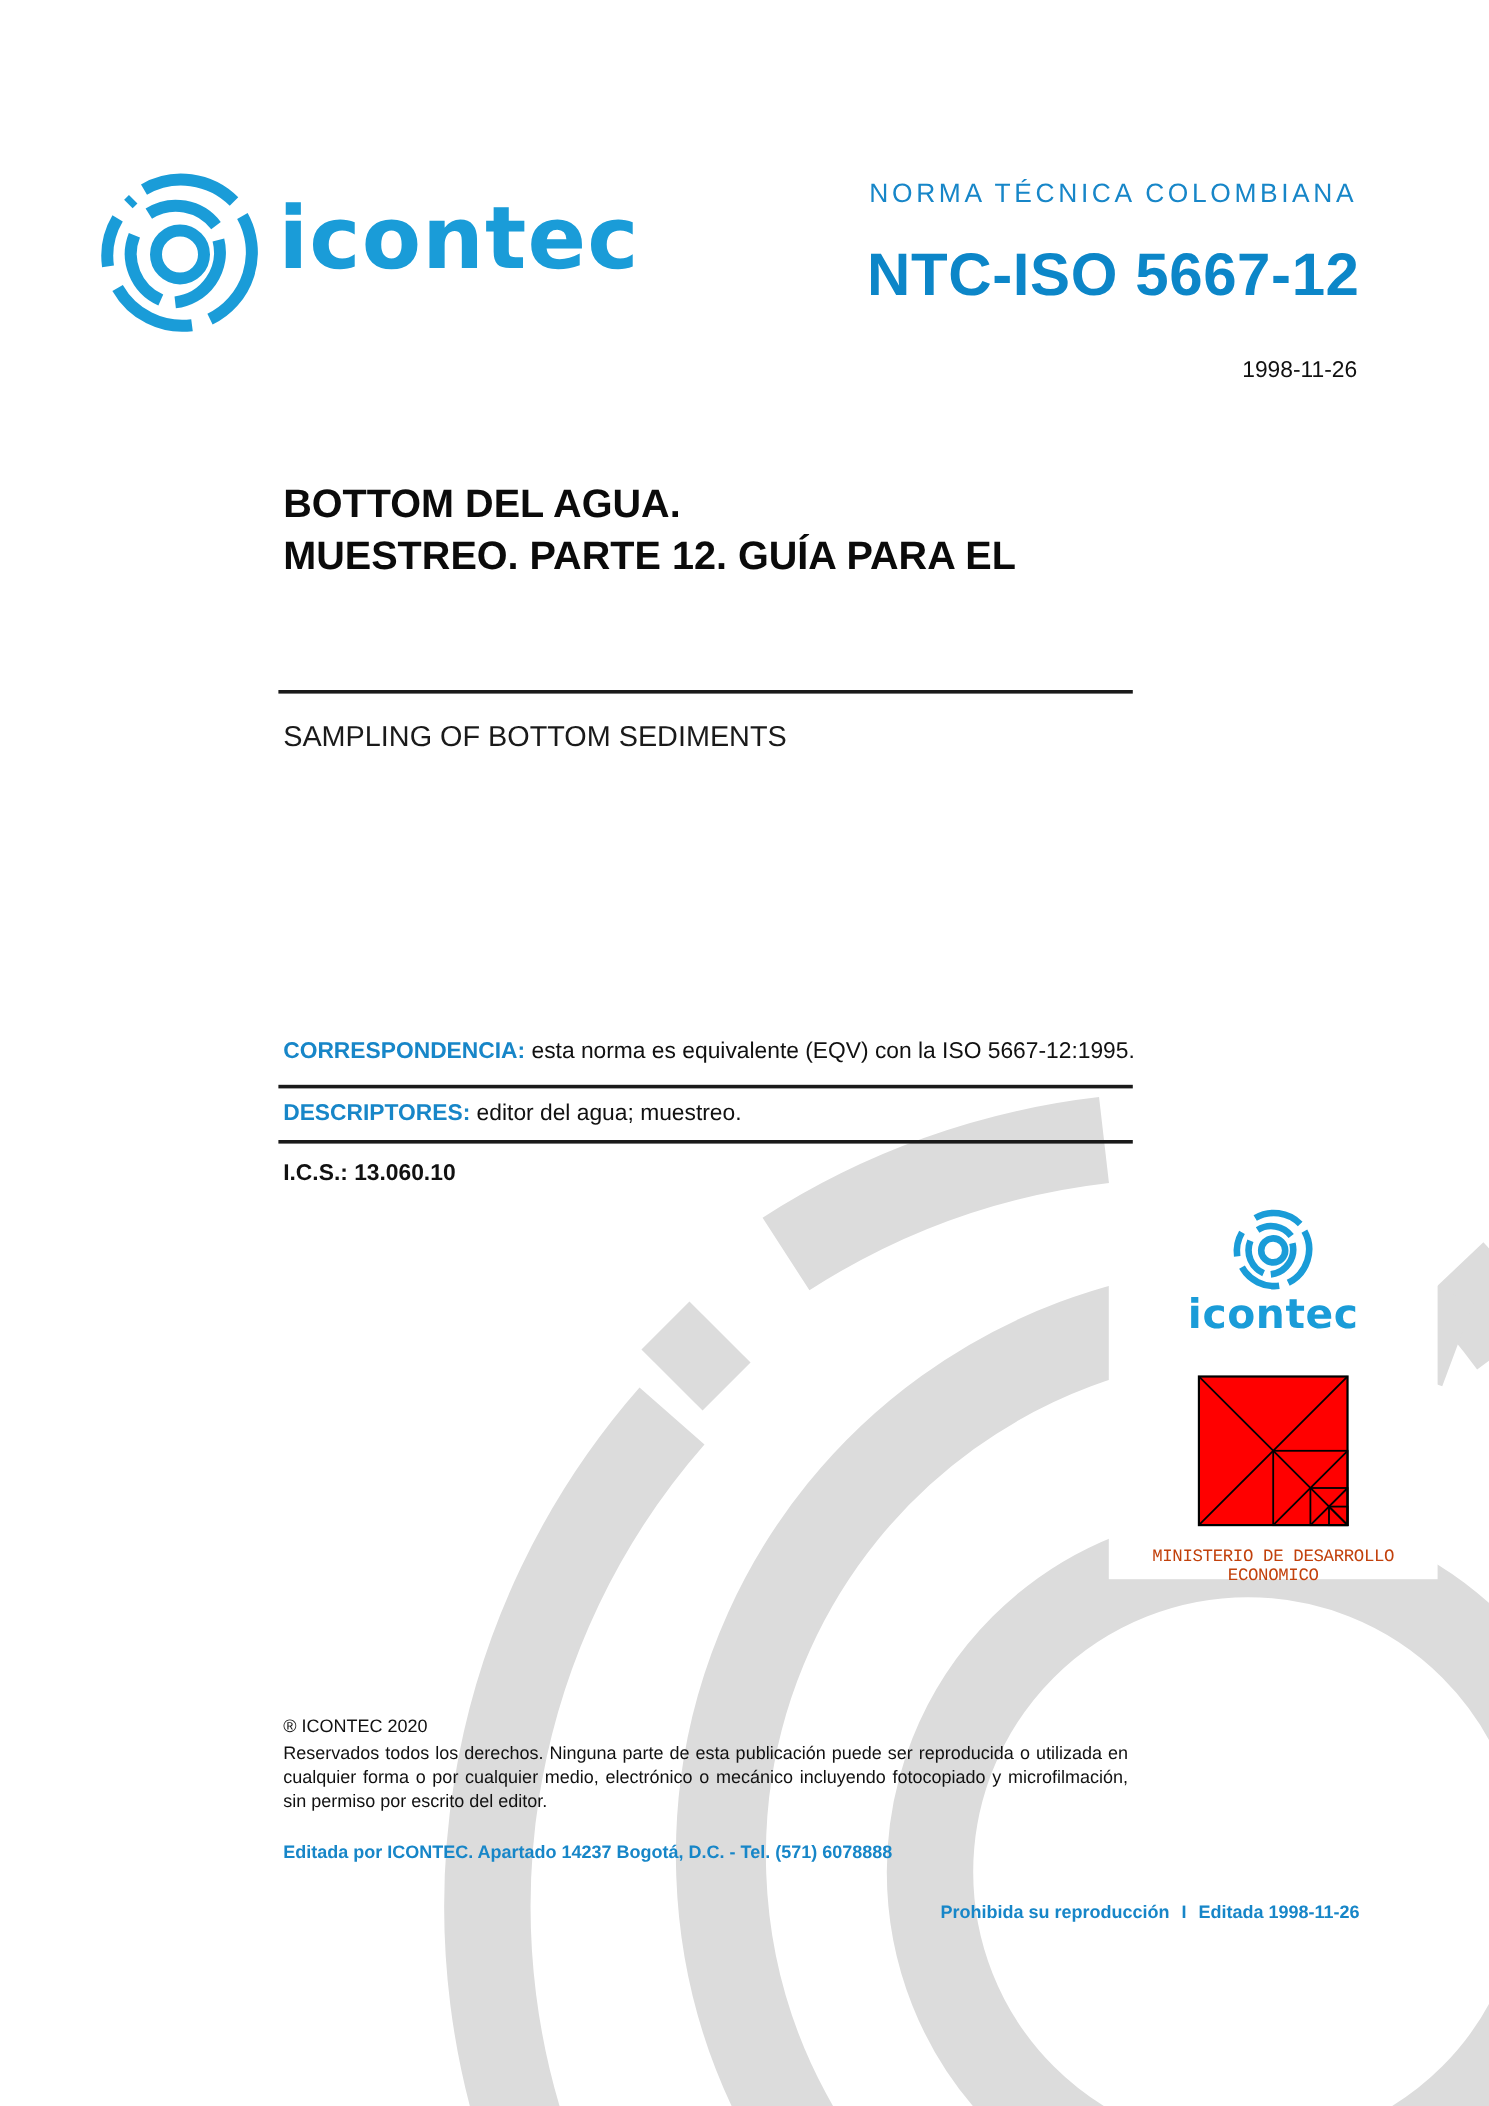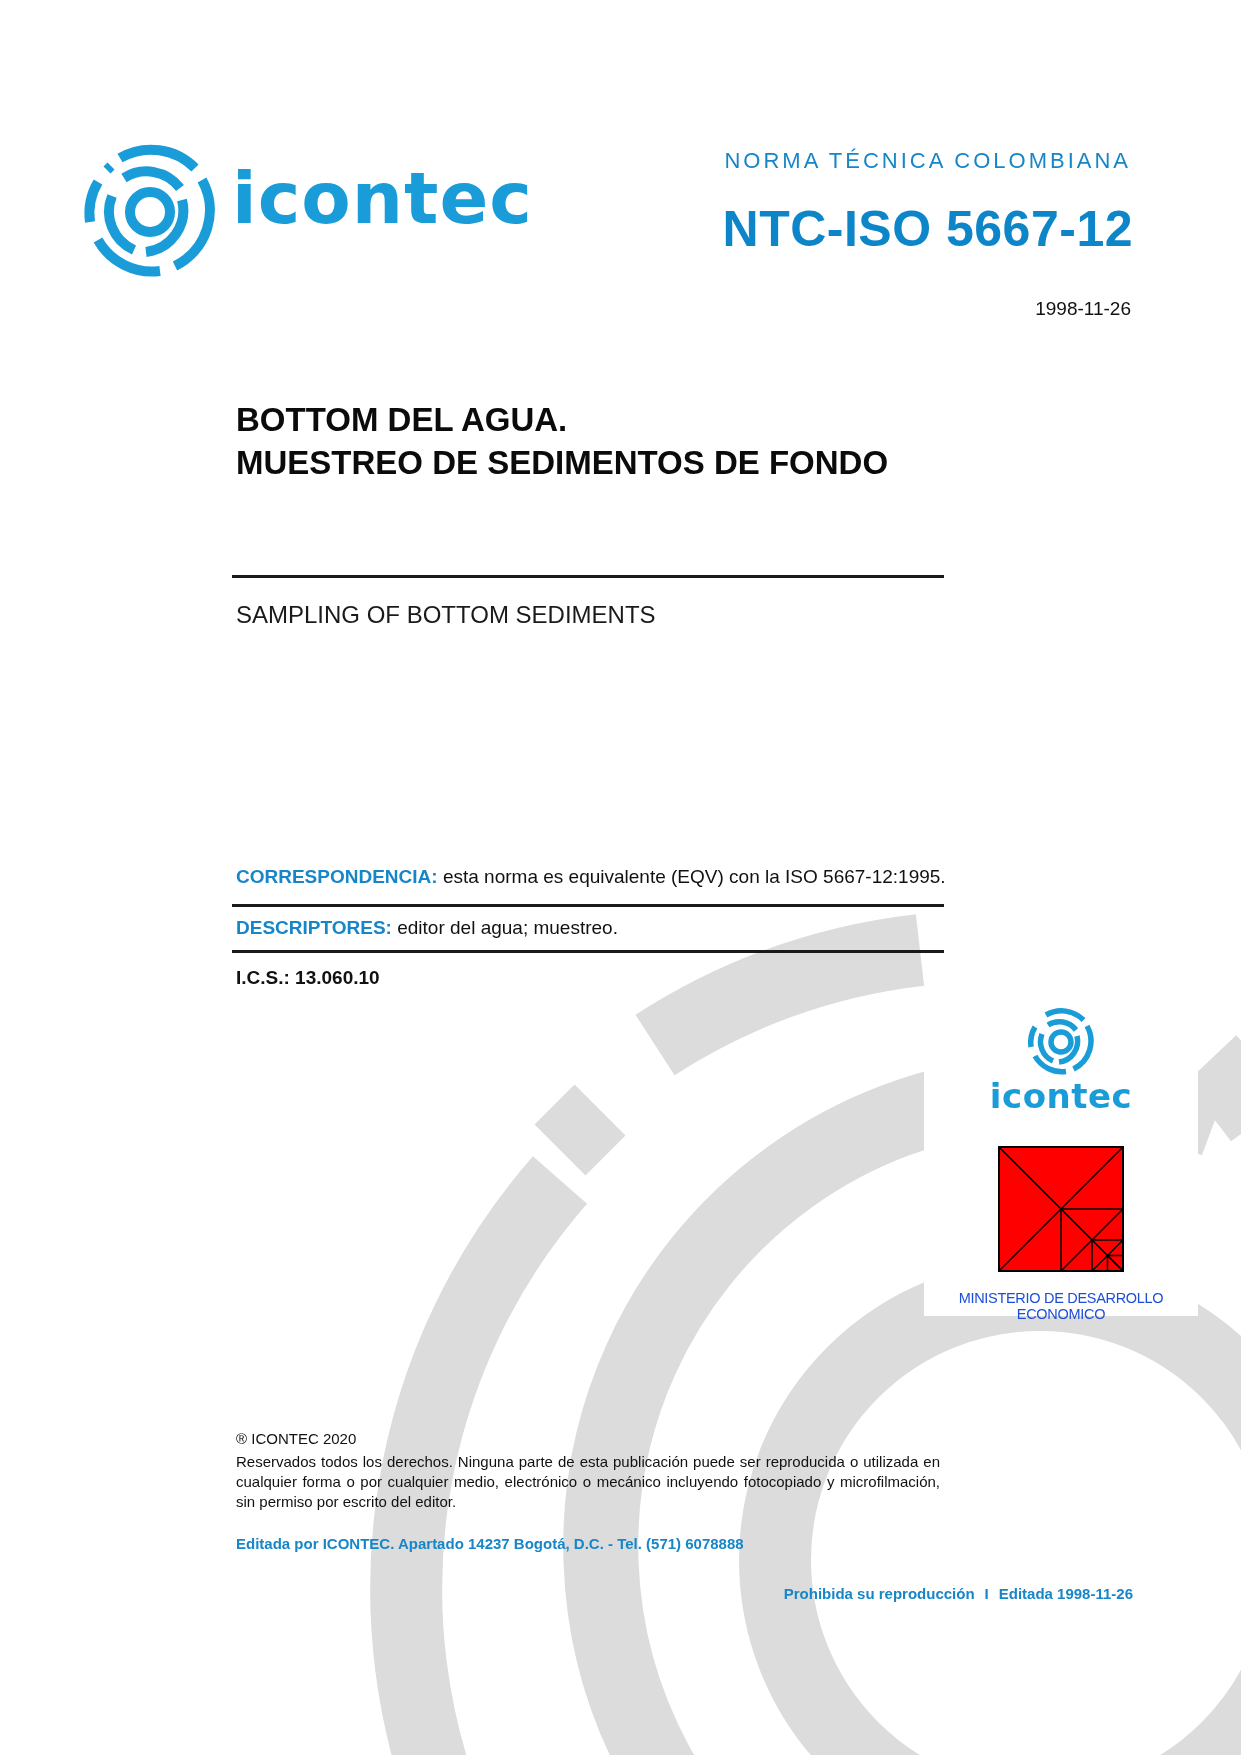--- a/index.html
+++ b/index.html
@@ -55,21 +55,21 @@
   #logo-panel { left: 924px; top: 992px; width: 274px; height: 324px; background: #ffffff; }
   #small-icon { position: absolute; left: 102px; top: 14px; width: 70px; height: 70px; }
   #small-word {
     position: absolute; left: 0; width: 274px; top: 84px; text-align: center;
     font-family: "DejaVu Sans", sans-serif; font-weight: bold;
     font-size: 34px; color: #1a9cd8; letter-spacing: 0.5px;
   }
   #mindes-logo { position: absolute; left: 74px; top: 154px; width: 126px; height: 126px; }
   #mindes-text {
     position: absolute; left: 0; width: 274px; top: 298px; text-align: center;
-    font-family: Liberation Sans, sans-serif; font-size: 14.5px; color: #1d4ed8; letter-spacing: -0.3px;
+    font-family: Liberation Mono, monospace; font-size: 14.5px; color: #c2410c; letter-spacing: -0.3px;
   }
 
   
   #copyright { left: 236px; top: 1430px; font-size: 15px; color: #111; }
   #rights {
     left: 236px; top: 1452px; width: 704px; font-size: 15px; line-height: 20px;
     text-align: justify; color: #111;
   }
   #edited-by { left: 236px; top: 1535px; font-size: 15px; font-weight: bold; color: #1786c8; }
   #footer-line { right: 108px; top: 1585px; font-size: 15px; font-weight: bold; color: #1786c8; }
@@ -111,21 +111,21 @@
   </svg>
   <span class="word">icontec</span>
 </div>
 
 <div id="norma-label" class="abs layer">NORMA TÉCNICA COLOMBIANA</div>
 <div id="std-code" class="abs layer">NTC-ISO 5667-12</div>
 <div id="date-top" class="abs layer">1998-11-26</div>
 
 <div id="title" class="abs layer">
   <div>BOTTOM DEL AGUA.</div>
-  <div>MUESTREO DE SEDIMENTOS DE FONDO</div>
+  <div>MUESTREO. PARTE 12. GUÍA PARA EL</div>
 </div>
 <div id="rule1" class="abs layer rule"></div>
 <div id="subtitle" class="abs layer">
   <div>SAMPLING OF BOTTOM SEDIMENTS</div>
 </div>
 
 <div id="corr" class="abs layer meta-row">
   <span class="meta-key">CORRESPONDENCIA:</span><span> esta norma es equivalente (EQV) con la ISO 5667-12:1995.</span>
 </div>
 <div id="rule2" class="abs layer rule"></div>

